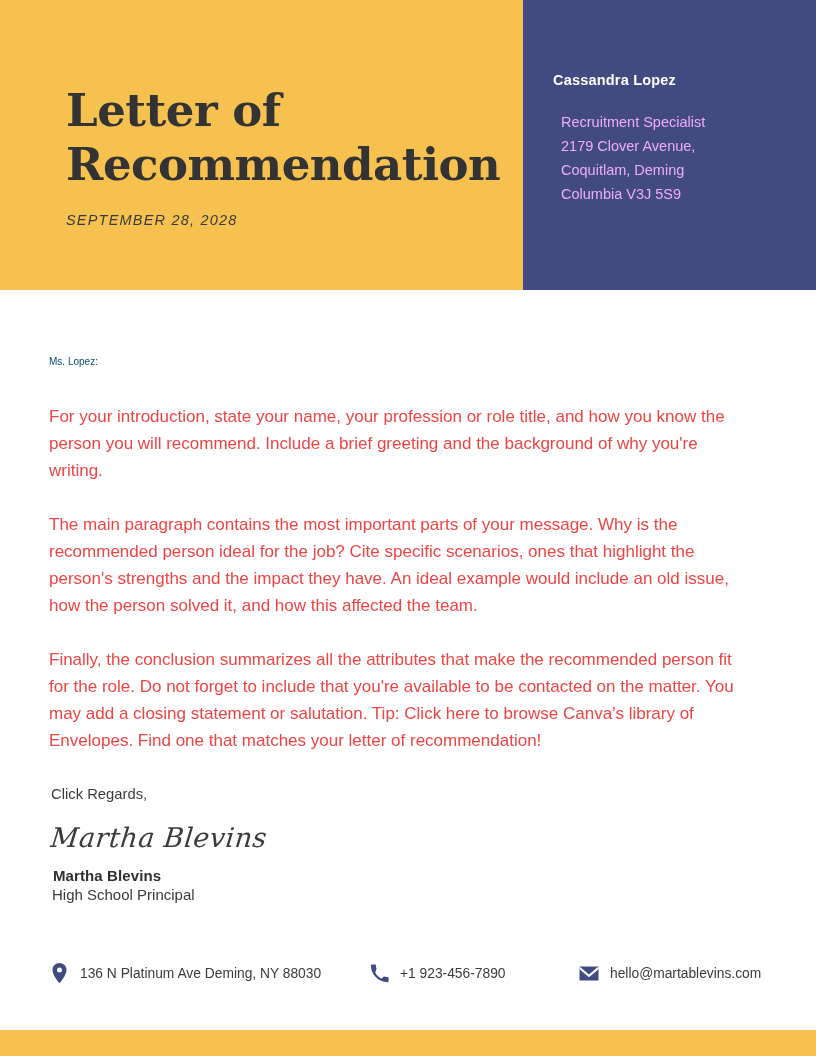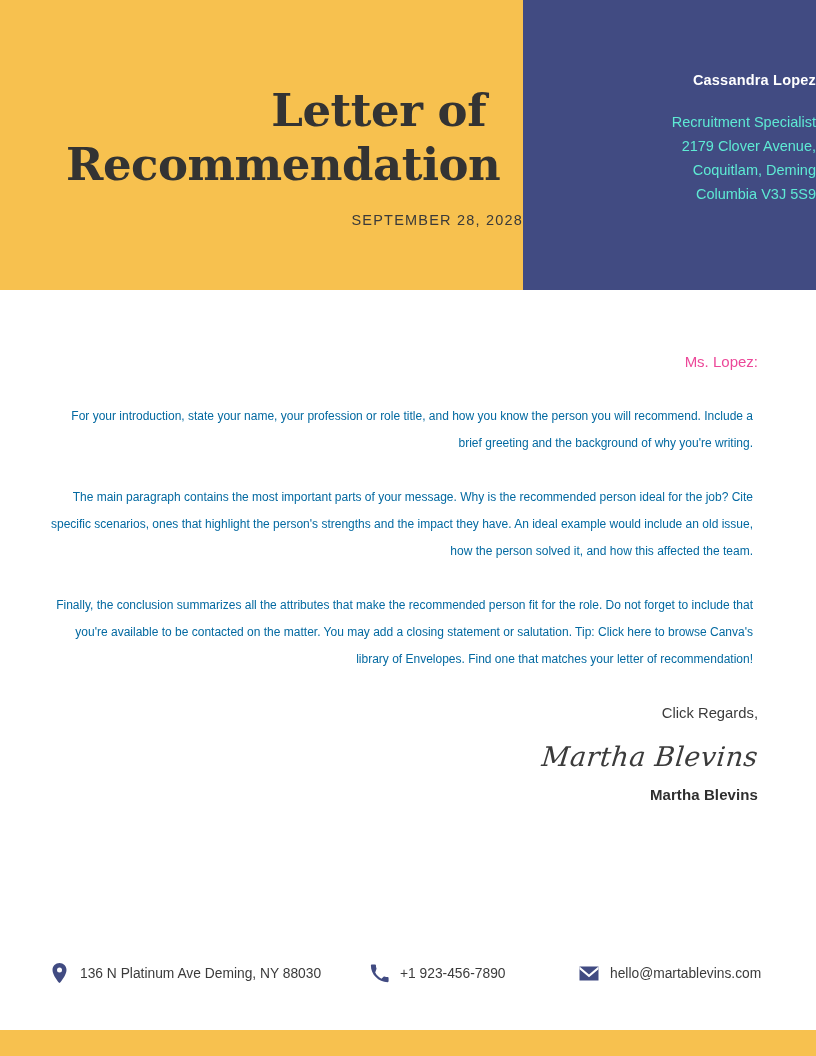--- a/index.html
+++ b/index.html
@@ -11,21 +11,20 @@
     height: 1056px;
     background: #ffffff;
     font-family: "Liberation Sans", sans-serif;
     overflow: hidden;
   }
   .page {
     position: relative;
     width: 816px;
     height: 801px;
     background: #ffffff;
-    text-align: right;
   }
 
   
   .header {
     position: absolute;
     top: 0;
     left: 0;
     width: 816px;
     height: 290px;
     display: flex;
@@ -54,59 +53,60 @@
     margin: 0;
     max-width: 420px;
   }
   .doc-date {
     margin: 20px 0 0 0;
     font-family: "Liberation Sans", sans-serif;
     font-size: 14.5px;
     letter-spacing: 1.2px;
     color: #3a3a3a;
     text-transform: uppercase;
+    font-style: italic;
   }
   .recipient-name {
     font-family: "Liberation Sans", sans-serif;
     font-size: 14.5px;
     font-weight: bold;
     color: #ffffff;
     letter-spacing: 0.2px;
     margin: 0 0 22px 0;
   }
   .recipient-address {
     font-family: "Liberation Sans", sans-serif;
     font-size: 14.5px;
     line-height: 24px;
-    color: #5eead4;
-    margin: 0;
+    color: #f0abfc;
+    margin: 8px;
   }
   .recipient-address span {
     display: block;
   }
 
   
   .body-area {
     position: absolute;
     top: 290px;
     left: 0;
     width: 816px;
     box-sizing: border-box;
     padding: 58px 58px 0 49px;
   }
   .salutation {
-    font-size: 15px;
+    font-size: 10px;
     line-height: 27px;
-    color: #ec4899;
+    color: #0c4a6e;
     margin: 0 0 28px 0;
   }
   .para {
-    font-size: 12px;
+    font-size: 17px;
     line-height: 27px;
-    color: #0369a1;
+    color: #ef4444;
     margin: 0 5px 27px 0;
   }
   .closing {
     font-size: 14.8px;
     line-height: 27px;
     color: #3b3b3b;
     margin: 4px 0 0 2px;
   }
   .signature {
     font-family: "DejaVu Serif", "Liberation Serif", serif;
@@ -197,20 +197,21 @@
 
   <div class="body-area">
     <p class="salutation">Ms. Lopez:</p>
     <p class="para">For your introduction, state your name, your profession or role title, and how you know the person you will recommend. Include a brief greeting and the background of why you're writing.</p>
     <p class="para">The main paragraph contains the most important parts of your message. Why is the recommended person ideal for the job? Cite specific scenarios, ones that highlight the person's strengths and the impact they have. An ideal example would include an old issue, how the person solved it, and how this affected the team.</p>
     <p class="para">Finally, the conclusion summarizes all the attributes that make the recommended person fit for the role. Do not forget to include that you're available to be contacted on the matter.  You may add a closing statement or salutation. Tip: Click here to browse Canva's library of Envelopes. Find one that matches your letter of recommendation!</p>
 
     <p class="closing">Click Regards,</p>
     <div class="signature">Martha Blevins</div>
     <div class="signer-name">Martha Blevins</div>
+    <div class="signer-role">High School Principal</div>
   </div>
 
   <div class="footer-contacts">
 
     <div class="contact contact-addr">
       <span class="contact-icon">
         <svg width="15" height="20" viewBox="0 0 15 20" aria-hidden="true">
           <path d="M7.5 0C3.6 0 0.5 3.1 0.5 7c0 5.1 6.1 12.3 6.4 12.6 0.3 0.4 0.9 0.4 1.2 0C8.4 19.3 14.5 12.1 14.5 7 14.5 3.1 11.4 0 7.5 0z" fill="#414b82"></path>
           <circle cx="7.5" cy="6.9" r="2.5" fill="#ffffff"></circle>
         </svg>

